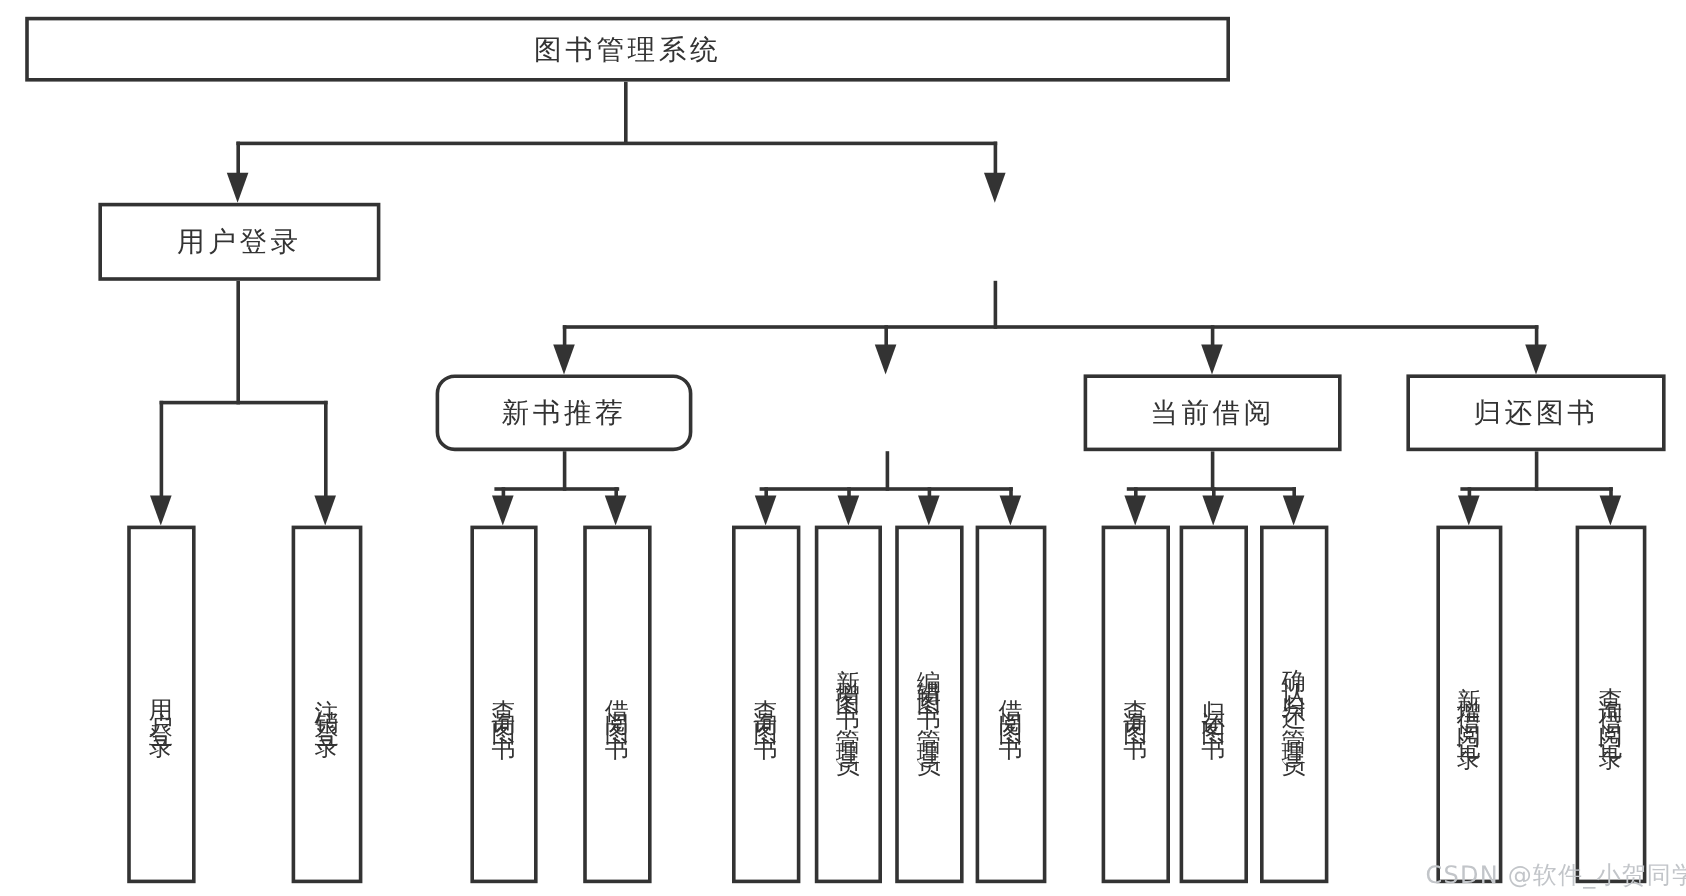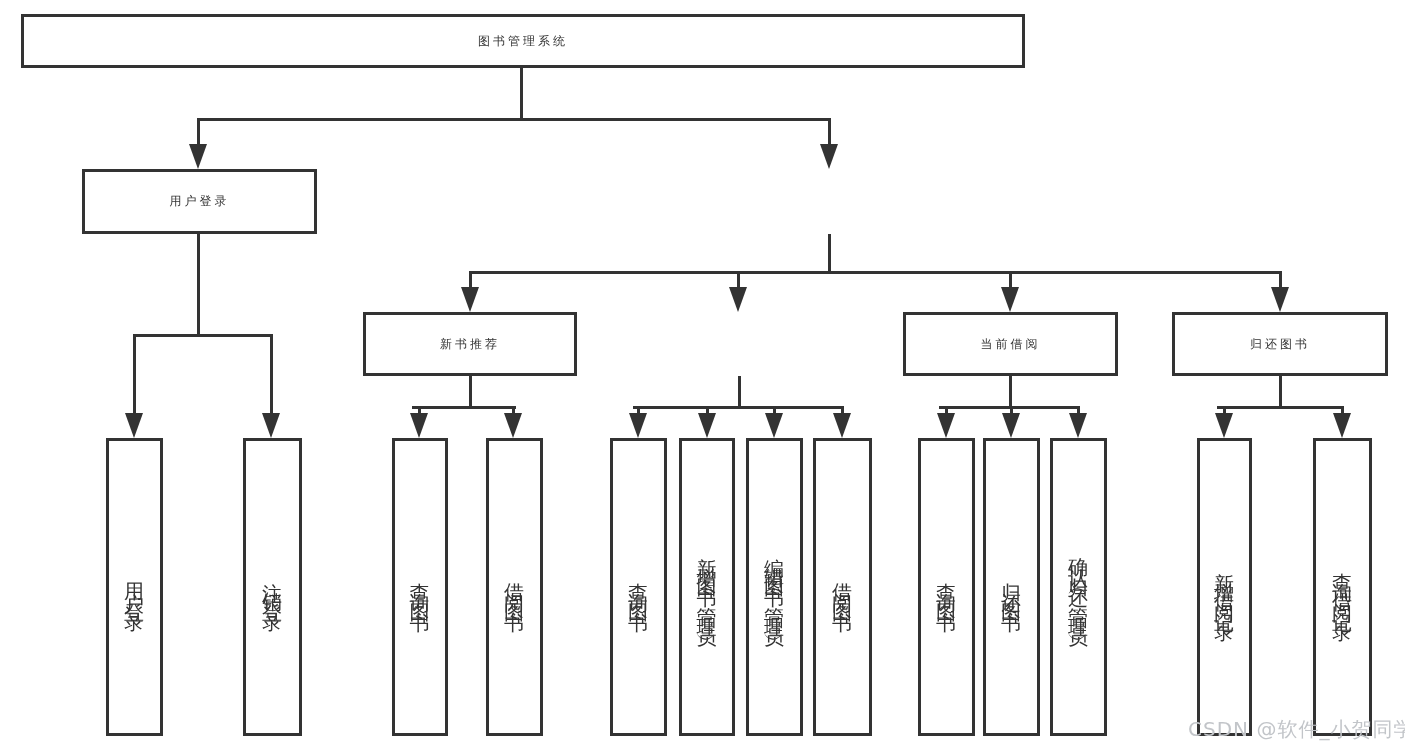--- a/index.html
+++ b/index.html
@@ -4,21 +4,21 @@
 <style>
   html,body{margin:0;padding:0;background:#ffffff;}
   #canvas{
     position:relative;width:1405px;height:747px;background:#ffffff;overflow:hidden;
     font-family:"DejaVu Sans","Liberation Sans",sans-serif;
   }
   .box{
     position:absolute;background:#ffffff;border:3px solid #333333;box-sizing:border-box;
     display:flex;align-items:center;justify-content:center;color:#333333;
   }
-  .hlabel{font-size:12px;letter-spacing:3px;white-space:nowrap;}
+  .hlabel{font-size:23px;letter-spacing:3px;white-space:nowrap;}
   .vlabel{
     writing-mode:vertical-rl;font-size:20px;letter-spacing:10px;line-height:1;
     white-space:nowrap;
   }
   .line{position:absolute;background:#333333;}
   .vline{width:3px;}
   .hline{height:3px;}
   .arrow{
     position:absolute;width:0;height:0;
     border-left:9px solid transparent;border-right:9px solid transparent;
@@ -96,21 +96,21 @@
   <div class="arrow" style="left:1333px;top:413px;"></div>
 
   <div class="box" style="left:21px;top:14px;width:1004px;height:54px;">
     <span class="hlabel">图书管理系统</span>
   </div>
 
   <div class="box" style="left:82px;top:169px;width:235px;height:65px;">
     <span class="hlabel">用户登录</span>
   </div>
 
-  <div class="box" style="left:363px;top:312px;width:214px;height:64px;">
+  <div class="box" style="left:363px;top:312px;width:214px;height:64px;border-radius:16px;">
     <span class="hlabel">新书推荐</span>
   </div>
   <div class="box" style="left:903px;top:312px;width:215px;height:64px;">
     <span class="hlabel">当前借阅</span>
   </div>
   <div class="box" style="left:1172px;top:312px;width:216px;height:64px;">
     <span class="hlabel">归还图书</span>
   </div>
 
   <div class="box" style="left:106px;top:438px;width:57px;height:298px;">

